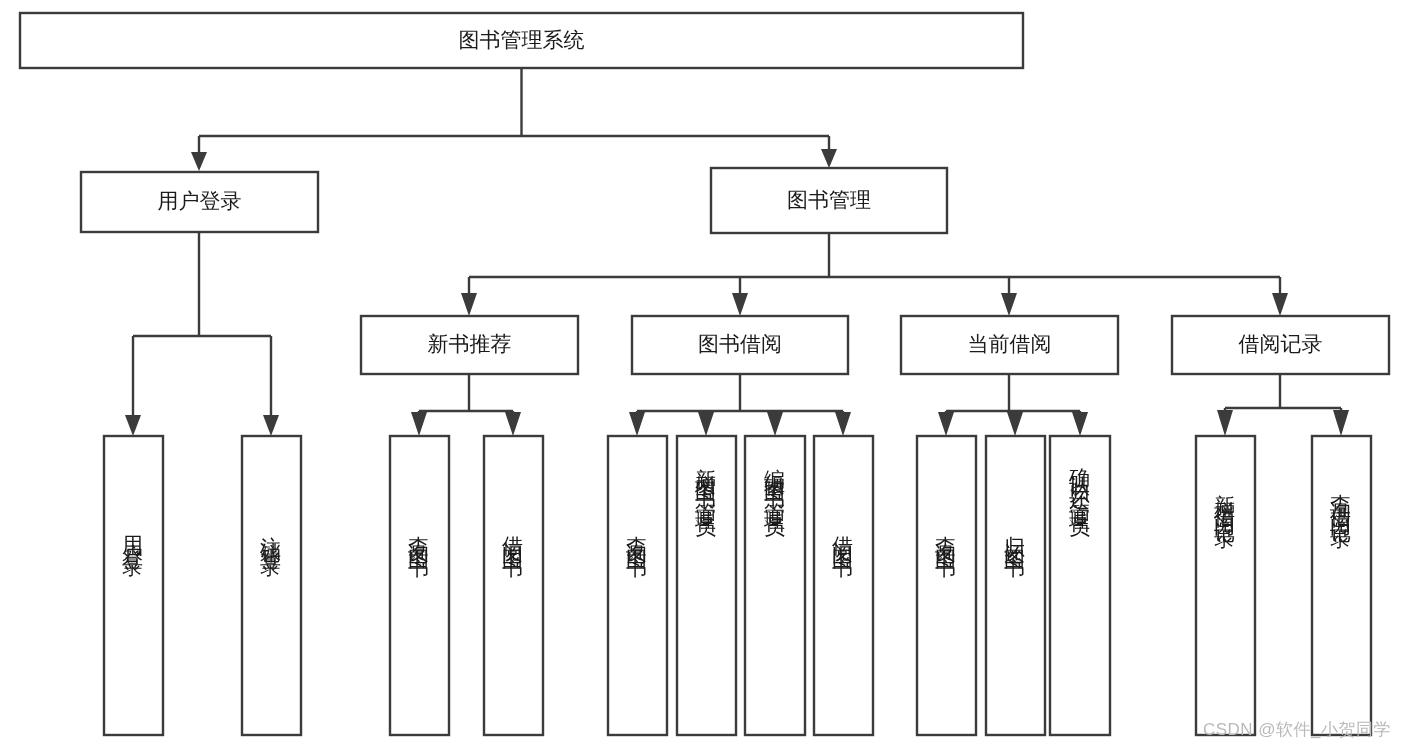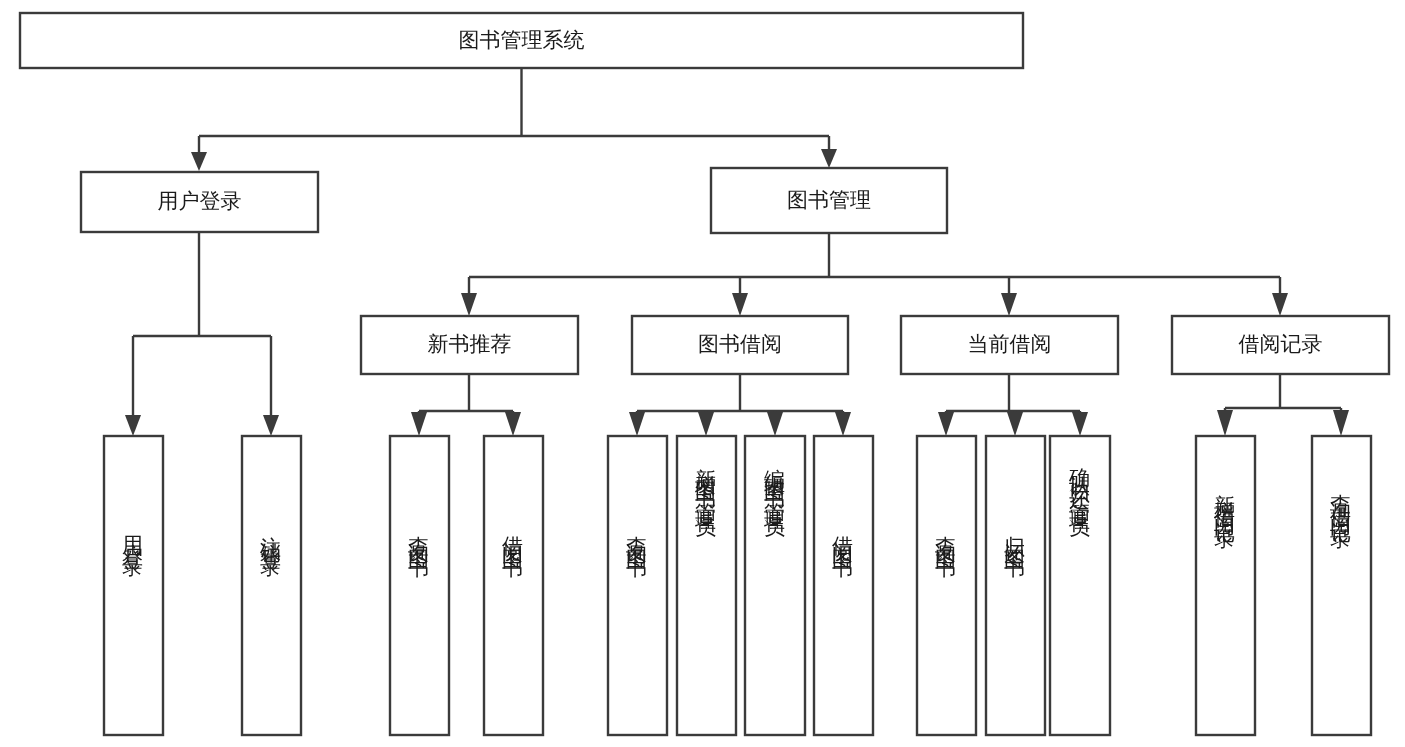--- a/index.html
+++ b/index.html
@@ -232,14 +232,15 @@
       <rect class="node-box" x="1196" y="436" width="59" height="299"></rect>
       <text class="node-label-v" x="1225" y="477" style="writing-mode:vertical-rl; text-orientation:upright; letter-spacing:7px; text-anchor:start;">新增借阅记录</text>
     </g>
     <g>
       <rect class="node-box" x="1312" y="436" width="59" height="299"></rect>
       <text class="node-label-v" x="1341" y="477" style="writing-mode:vertical-rl; text-orientation:upright; letter-spacing:7px; text-anchor:start;">查询借阅记录</text>
     </g>
 
   </svg>
 
+  <div class="watermark-text">CSDN @软件_小贺同学</div>
 
 </div>
 
 </body></html>

